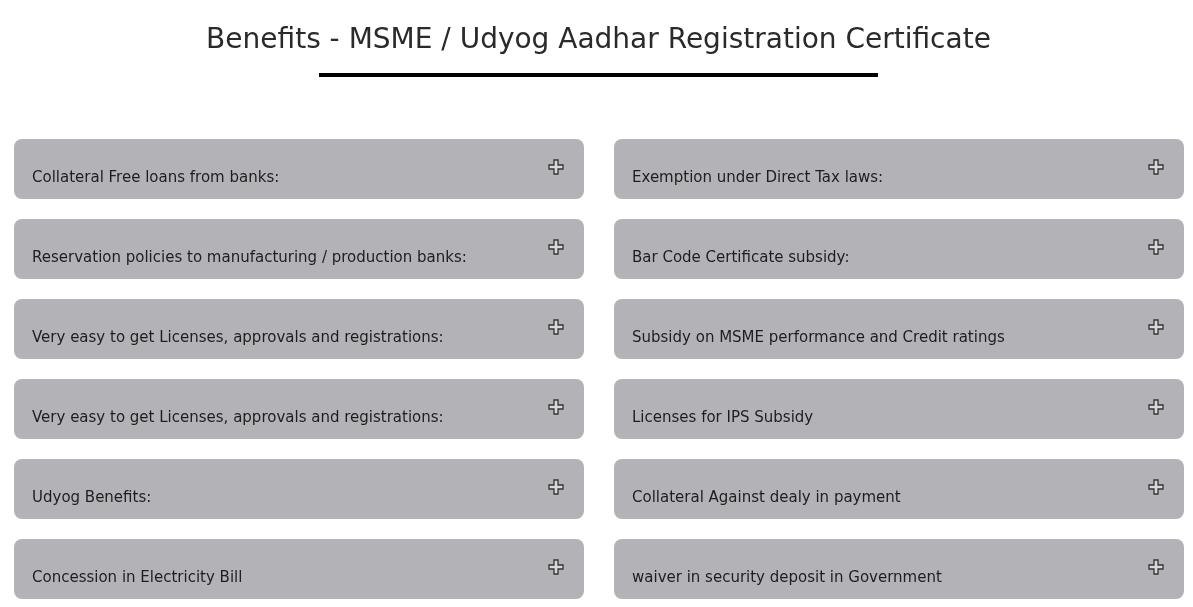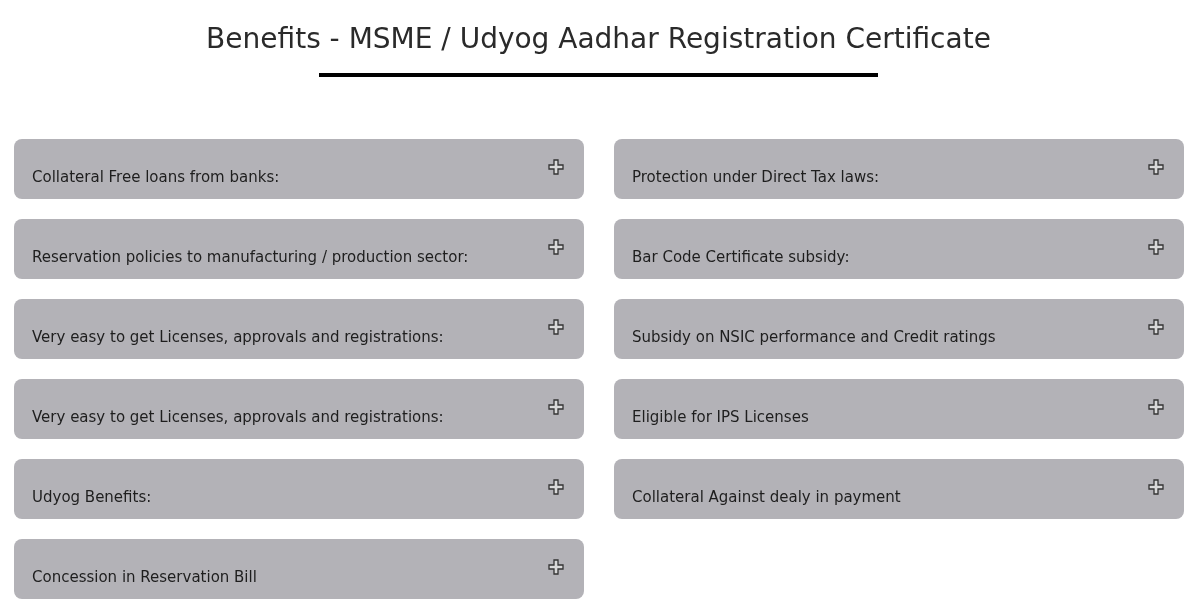--- a/index.html
+++ b/index.html
@@ -21,29 +21,29 @@
 <div class="grid">
   <div class="card">
     <span class="label">Collateral Free loans from banks:</span>
     <span class="plus">
         <svg width="16" height="16" viewBox="0 0 16 16">
           <path d="M6 1h4v5h5v4h-5v5H6v-5H1V6h5z" fill="#d8d8d8" stroke="#333" stroke-width="1.3"></path>
         </svg>
       </span>
   </div>
   <div class="card">
-    <span class="label">Protection under Direct Tax laws:</span>
+    <span class="label">Exemption under Direct Tax laws:</span>
     <span class="plus">
         <svg width="16" height="16" viewBox="0 0 16 16">
           <path d="M6 1h4v5h5v4h-5v5H6v-5H1V6h5z" fill="#d8d8d8" stroke="#333" stroke-width="1.3"></path>
         </svg>
       </span>
   </div>
   <div class="card">
-    <span class="label">Reservation policies to manufacturing / production sector:</span>
+    <span class="label">Reservation policies to manufacturing / production banks:</span>
     <span class="plus">
         <svg width="16" height="16" viewBox="0 0 16 16">
           <path d="M6 1h4v5h5v4h-5v5H6v-5H1V6h5z" fill="#d8d8d8" stroke="#333" stroke-width="1.3"></path>
         </svg>
       </span>
   </div>
   <div class="card">
     <span class="label">Bar Code Certificate subsidy:</span>
     <span class="plus">
         <svg width="16" height="16" viewBox="0 0 16 16">
@@ -53,37 +53,37 @@
   </div>
   <div class="card">
     <span class="label">Very easy to get Licenses, approvals and registrations:</span>
     <span class="plus">
         <svg width="16" height="16" viewBox="0 0 16 16">
           <path d="M6 1h4v5h5v4h-5v5H6v-5H1V6h5z" fill="#d8d8d8" stroke="#333" stroke-width="1.3"></path>
         </svg>
       </span>
   </div>
   <div class="card">
-    <span class="label">Subsidy on NSIC performance and Credit ratings</span>
+    <span class="label">Subsidy on MSME performance and Credit ratings</span>
     <span class="plus">
         <svg width="16" height="16" viewBox="0 0 16 16">
           <path d="M6 1h4v5h5v4h-5v5H6v-5H1V6h5z" fill="#d8d8d8" stroke="#333" stroke-width="1.3"></path>
         </svg>
       </span>
   </div>
   <div class="card">
     <span class="label">Very easy to get Licenses, approvals and registrations:</span>
     <span class="plus">
         <svg width="16" height="16" viewBox="0 0 16 16">
           <path d="M6 1h4v5h5v4h-5v5H6v-5H1V6h5z" fill="#d8d8d8" stroke="#333" stroke-width="1.3"></path>
         </svg>
       </span>
   </div>
   <div class="card">
-    <span class="label">Eligible for IPS Licenses</span>
+    <span class="label">Licenses for IPS Subsidy</span>
     <span class="plus">
         <svg width="16" height="16" viewBox="0 0 16 16">
           <path d="M6 1h4v5h5v4h-5v5H6v-5H1V6h5z" fill="#d8d8d8" stroke="#333" stroke-width="1.3"></path>
         </svg>
       </span>
   </div>
   <div class="card">
     <span class="label">Udyog Benefits:</span>
     <span class="plus">
         <svg width="16" height="16" viewBox="0 0 16 16">
@@ -93,20 +93,28 @@
   </div>
   <div class="card">
     <span class="label">Collateral Against dealy in payment</span>
     <span class="plus">
         <svg width="16" height="16" viewBox="0 0 16 16">
           <path d="M6 1h4v5h5v4h-5v5H6v-5H1V6h5z" fill="#d8d8d8" stroke="#333" stroke-width="1.3"></path>
         </svg>
       </span>
   </div>
   <div class="card">
-    <span class="label">Concession in Reservation Bill</span>
+    <span class="label">Concession in Electricity Bill</span>
+    <span class="plus">
+        <svg width="16" height="16" viewBox="0 0 16 16">
+          <path d="M6 1h4v5h5v4h-5v5H6v-5H1V6h5z" fill="#d8d8d8" stroke="#333" stroke-width="1.3"></path>
+        </svg>
+      </span>
+  </div>
+  <div class="card">
+    <span class="label">waiver in security deposit in Government</span>
     <span class="plus">
         <svg width="16" height="16" viewBox="0 0 16 16">
           <path d="M6 1h4v5h5v4h-5v5H6v-5H1V6h5z" fill="#d8d8d8" stroke="#333" stroke-width="1.3"></path>
         </svg>
       </span>
   </div>
 </div>
 
 </body></html>

